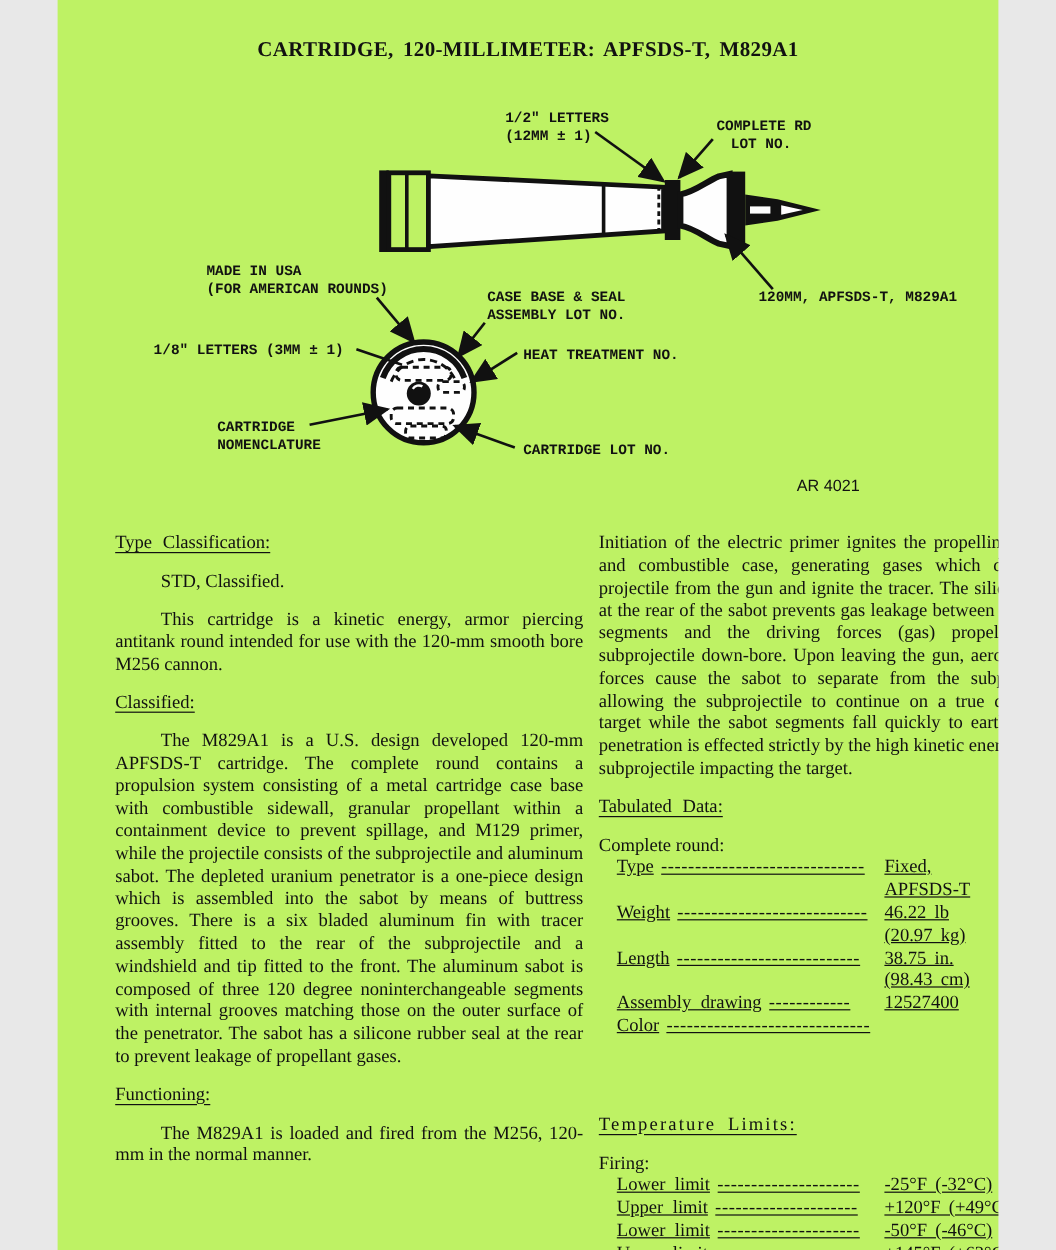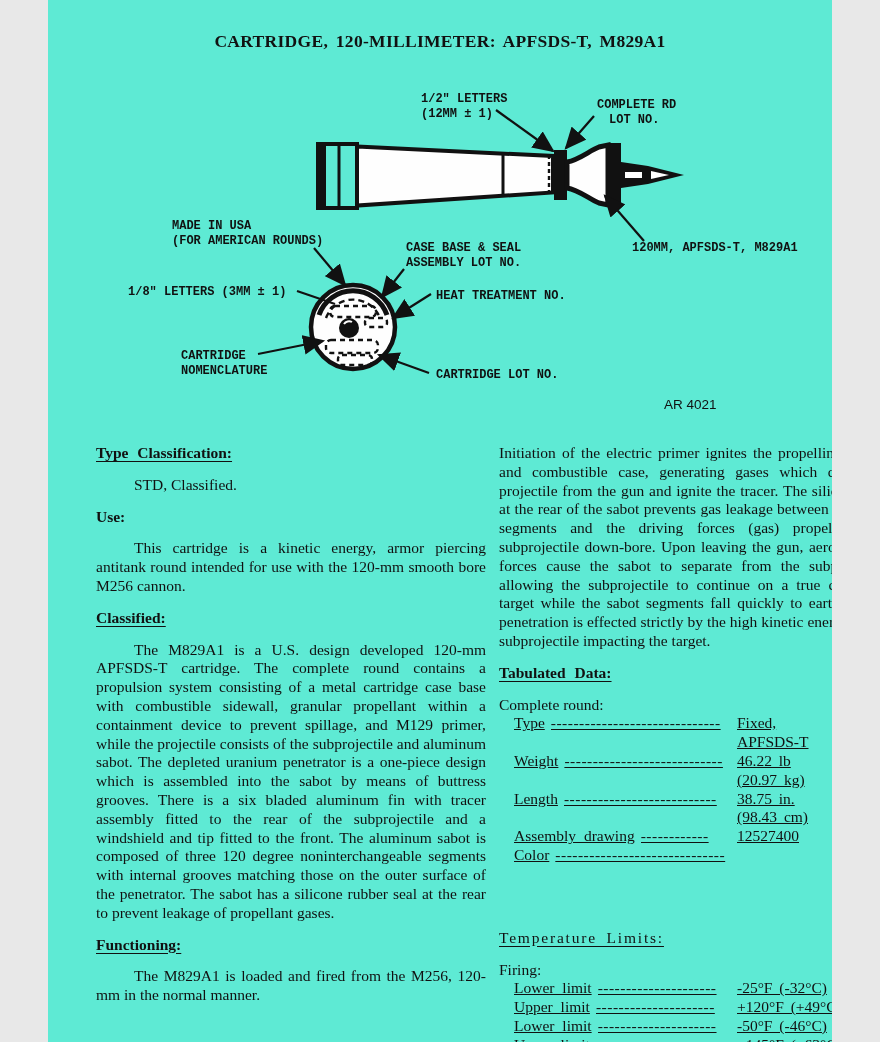--- a/index.html
+++ b/index.html
@@ -1,18 +1,18 @@
 <!DOCTYPE html>
 <html><head>
 <meta charset="utf-8">
 <style>
   html,body { margin:0; padding:0; background:#e8e8e8; }
   .page {
     position:relative; width:784px; height:1042px; margin:0 auto;
-    background:#5eead4; color:#111; overflow:hidden;
+    background:#bef264; color:#111; overflow:hidden;
     font-family:"Liberation Serif", serif;
   }
   .doc-title {
     position:absolute; top:31px; left:0; width:100%;
     text-align:center; font-weight:bold; font-size:17.5px;
     letter-spacing:0.3px; word-spacing:3px;
     font-family:"Liberation Serif", serif;
   }
   .diagram-svg { position:absolute; top:82px; left:0; }
   .diagram-svg text {
@@ -23,21 +23,21 @@
     font-family:"Liberation Sans", sans-serif; font-weight:normal; font-size:13.5px;
   }
   .textcols {
     position:absolute; top:444px; left:48px; width:794px;
     display:flex; gap:13px; font-size:15.5px; line-height:18.8px;
   }
   .col { width:390px; }
   .col p { margin:0 0 13px 0; text-align:justify; }
   .col p.indent { text-indent:38px; }
   h3.sect {
-    font-size:15.5px; font-weight:bold; margin:0 0 13px 0;
+    font-size:15.5px; font-weight:normal; margin:0 0 13px 0;
     word-spacing:5px;
   }
   h3.sect.ul { text-decoration:underline; text-underline-offset:3px; }
   h3.sect.spaced { font-weight:normal; letter-spacing:1.8px; word-spacing:4px;margin-top:42px; }
   .plainline { margin:0 0 0 0; }
   .trow { display:flex; padding-left:15px; align-items:flex-start;text-decoration:underline; }
   .trow .lbl { white-space:nowrap; word-spacing:4px; }
   .trow .dashes { flex:1 1 auto; overflow:hidden; white-space:nowrap; margin:0 5px 0 6px; letter-spacing:0.5px; }
   .trow .val { flex:0 0 152px; white-space:pre-line; word-spacing:3px; }
   .tab-block { margin-bottom:16px; }
@@ -118,21 +118,20 @@
     <text x="388" y="296">CARTRIDGE LOT NO.</text>
     <text x="584" y="169">120MM, APFSDS-T, M829A1</text>
     <text x="616" y="327" class="fig-ref">AR 4021</text>
   </svg>
 
   <div class="textcols">
 
     <div class="col">
       <h3 class="sect ul">Type Classification:</h3>
       <p class="indent">STD,  Classified.</p>
-      <h3 class="sect">Use:</h3>
       <p class="indent">This cartridge is a kinetic energy, armor piercing antitank round intended for use with the 120-mm smooth bore M256 cannon.</p>
       <h3 class="sect ul">Classified:</h3>
       <p class="indent">The M829A1 is a U.S. design developed 120-mm APFSDS-T cartridge. The complete round contains a propulsion system consisting of a metal cartridge case base with combustible sidewall, granular propellant within a containment device to prevent spillage, and M129 primer, while the projectile consists of the subprojectile and aluminum sabot. The depleted uranium penetrator is a one-piece design which is assembled into the sabot by means of buttress grooves. There is a six bladed aluminum fin with tracer assembly fitted to the rear of the subprojectile and a windshield and tip fitted to the front. The aluminum sabot is composed of three 120 degree noninterchangeable segments with internal grooves matching those on the outer surface of the penetrator. The sabot has a silicone rubber seal at the rear to prevent leakage of propellant gases.</p>
       <h3 class="sect ul">Functioning:</h3>
       <p class="indent">The M829A1 is loaded and fired from the M256, 120-mm in the normal manner.</p>
     </div>
 
     <div class="col">
       <p>Initiation of the electric primer ignites the propelling charge and combustible case, generating gases which drive the projectile from the gun and ignite the tracer.  The silicone seal at the rear of the sabot prevents gas leakage between the sabot segments and the driving forces (gas) propelling the subprojectile down-bore. Upon leaving the gun, aerodynamic forces cause the sabot to separate from the subprojectile allowing the subprojectile to continue on a true course to target while the sabot segments fall quickly to earth. Target penetration is effected strictly by the high kinetic energy of the subprojectile impacting the target.</p>
 

